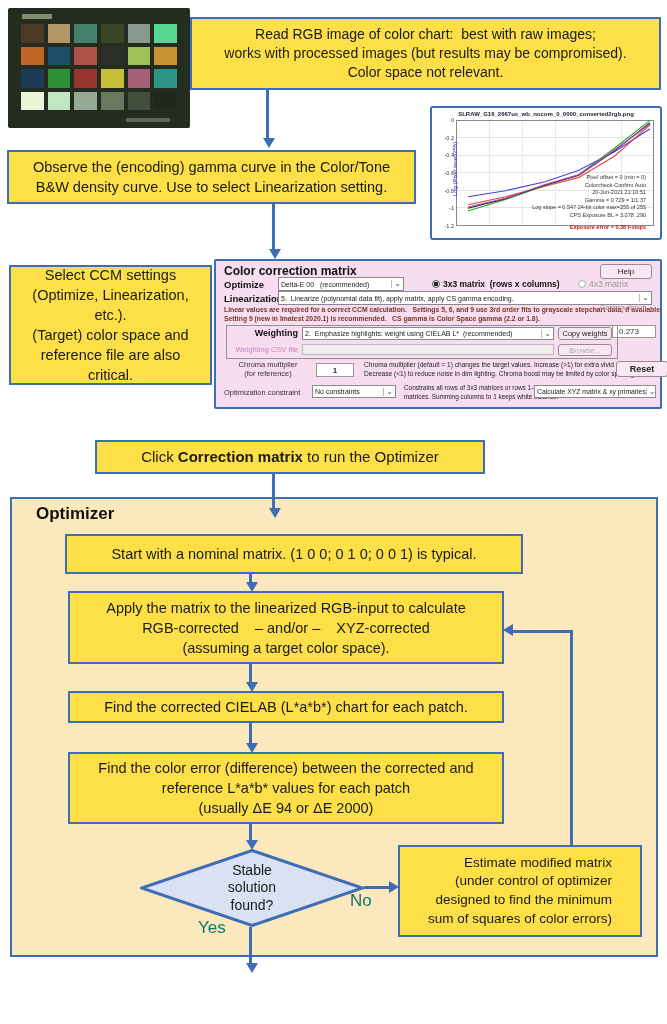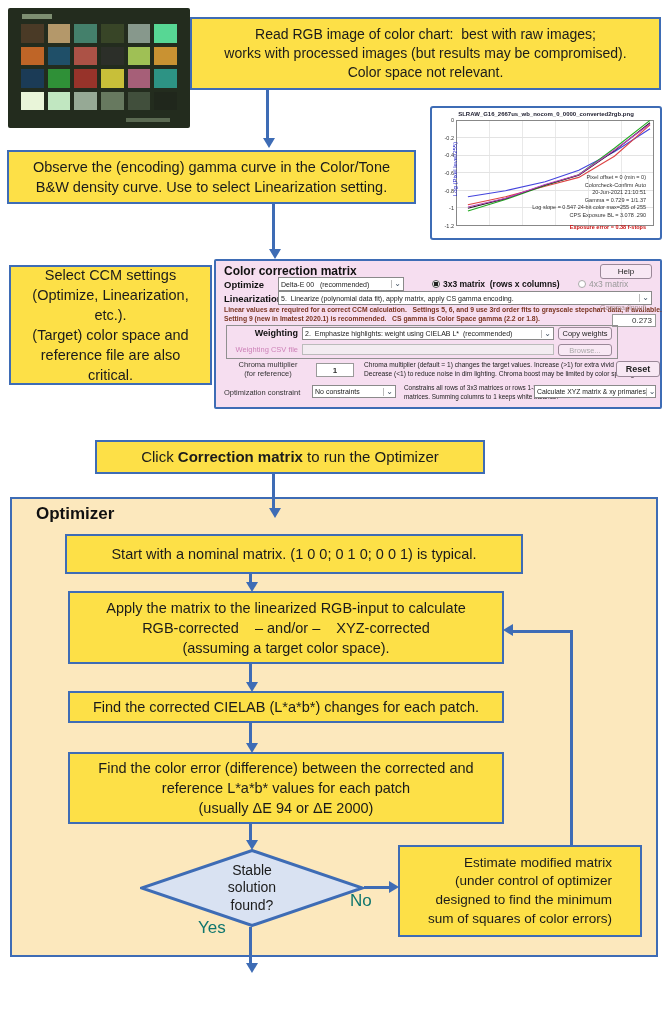--- a/index.html
+++ b/index.html
@@ -163,39 +163,39 @@
 
     <div class="lbl" style="left:8px;top:32px;">Linearization</div>
     <div class="dd" style="left:62px;top:30px;width:374px;height:14px;">
       <span>5.&nbsp; Linearize (polynomial data fit), apply matrix, apply CS gamma encoding.</span>
       <span class="dda">⌄</span>
     </div>
 
     <div class="note" style="left:8px;top:45px;">Linear values are required for a correct CCM calculation.&nbsp;&nbsp; Settings 5, 6, and 9 use 3rd order fits to grayscale stepchart data, if available.</div>
     <div class="note" style="left:8px;top:54px;">Setting 9 (new in Imatest 2020.1) is recommended.&nbsp;&nbsp; CS gamma is Color Space gamma (2.2 or 1.8).</div>
     <div class="slbl" style="left:384px;top:43px;font-size:7px;color:#a89090;">Gamma (input)</div>
-    <div class="inputbox" style="left:396px;top:53px;width:44px;height:13px;justify-content:flex-end;padding-right:3px;">0.273</div>
+    <div class="inputbox" style="left:396px;top:64px;width:44px;height:13px;justify-content:flex-end;padding-right:16px;">0.273</div>
 
     <div class="panel"></div>
     <div class="lbl" style="left:12px;top:67px;width:70px;text-align:right;font-size:9px;">Weighting</div>
     <div class="dd" style="left:86px;top:66px;width:252px;height:13px;">
       <span>2.&nbsp; Emphasize highlights: weight using CIELAB L*&nbsp; (recommended)</span>
       <span class="dda">⌄</span>
     </div>
     <div class="btn" style="left:342px;top:66px;width:54px;height:13px;font-size:7.5px;">Copy weights</div>
     <div class="slbl" style="left:12px;top:84px;width:70px;text-align:right;color:#a38;opacity:.55;">Weighting CSV file</div>
     <div class="inputbox" style="left:86px;top:83px;width:252px;height:11px;background:#f3ecf1;border-color:#bbb;"></div>
     <div class="btn" style="left:342px;top:83px;width:54px;height:12px;font-size:7.5px;color:#aaa;">Browse...</div>
 
     <div class="slbl" style="left:10px;top:100px;width:84px;text-align:center;white-space:pre-line;line-height:8.5px;">Chroma multiplier
 (for reference)</div>
     <div class="inputbox" style="left:100px;top:102px;width:38px;height:14px;justify-content:center;font-weight:bold;">1</div>
     <div class="desc" style="left:148px;top:100px;">Chroma multiplier (default = 1) changes the target values. Increase (&gt;1) for extra vivid colors.
 Decrease (&lt;1) to reduce noise in dim lighting. Chroma boost may be limited by color space gamut.</div>
-    <div class="btn" style="left:418px;top:100px;width:44px;height:16px;font-weight:bold;font-size:9px;left:400px;">Reset</div>
+    <div class="btn" style="left:418px;top:100px;width:52px;height:16px;font-weight:bold;font-size:9px;left:400px;">Reset</div>
 
     <div class="slbl" style="left:8px;top:127px;">Optimization constraint</div>
     <div class="dd" style="left:96px;top:124px;width:84px;height:13px;">
       <span>No constraints</span>
       <span class="dda">⌄</span>
     </div>
     <div class="desc" style="left:188px;top:123px;font-size:6.4px;">Constrains all rows of 3x3 matrices or rows 1-3 of 4x3
 matrices. Summing columns to 1 keeps white balance.</div>
     <div class="dd" style="left:318px;top:124px;width:122px;height:13px;font-size:6.8px;">
       <span>Calculate XYZ matrix &amp; xy primaries</span>
@@ -217,21 +217,21 @@
   <div class="fbox" style="left:65px;top:534px;width:458px;height:40px;font-size:14.5px;z-index:3;">Start with a nominal matrix. (1 0 0; 0 1 0; 0 0 1) is typical.</div>
   <div class="vstem" style="left:249px;top:574px;height:8px;"></div>
   <div class="ahd" style="left:246px;top:582px;"></div>
 
   <div class="fbox" style="left:68px;top:591px;width:436px;height:73px;font-size:14.5px;z-index:3;">Apply the matrix to the linearized RGB-input to calculate
 RGB-corrected&nbsp;&nbsp;&nbsp; – and/or –&nbsp;&nbsp;&nbsp; XYZ-corrected
 (assuming a target color space).</div>
   <div class="vstem" style="left:249px;top:664px;height:18px;"></div>
   <div class="ahd" style="left:246px;top:682px;"></div>
 
-  <div class="fbox" style="left:68px;top:691px;width:436px;height:32px;font-size:14.5px;z-index:3;">Find the corrected CIELAB (L*a*b*) changes for each patch.</div>
+  <div class="fbox" style="left:68px;top:691px;width:436px;height:32px;font-size:14.5px;z-index:3;">Find the corrected CIELAB (L*a*b*) chart for each patch.</div>
   <div class="vstem" style="left:249px;top:723px;height:20px;"></div>
   <div class="ahd" style="left:246px;top:743px;"></div>
 
   <div class="fbox" style="left:68px;top:752px;width:436px;height:72px;font-size:14.5px;z-index:3;">Find the color error (difference) between the corrected and
 reference L*a*b* values for each patch
 (usually ΔE 94 or ΔE 2000)</div>
   <div class="vstem" style="left:249px;top:824px;height:16px;"></div>
   <div class="ahd" style="left:246px;top:840px;"></div>
 
   <div class="diamond-wrap">

